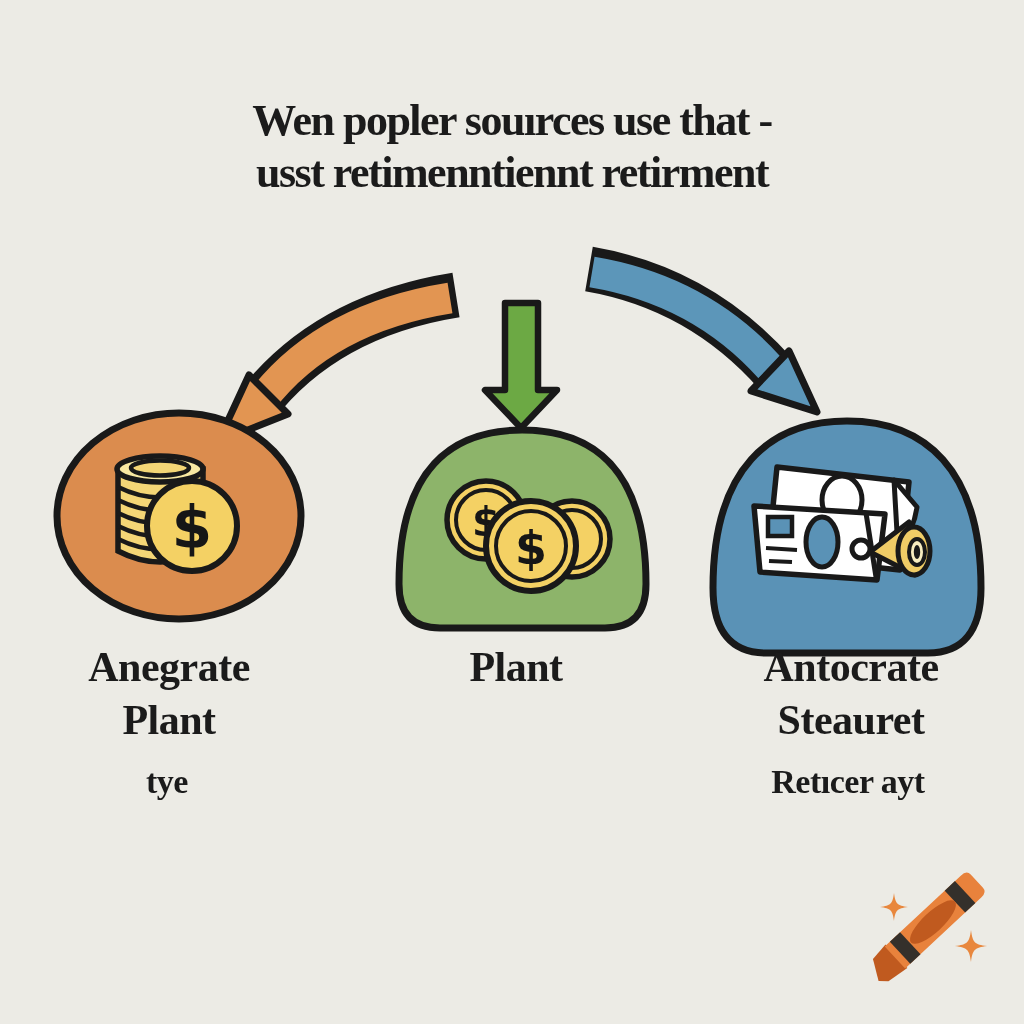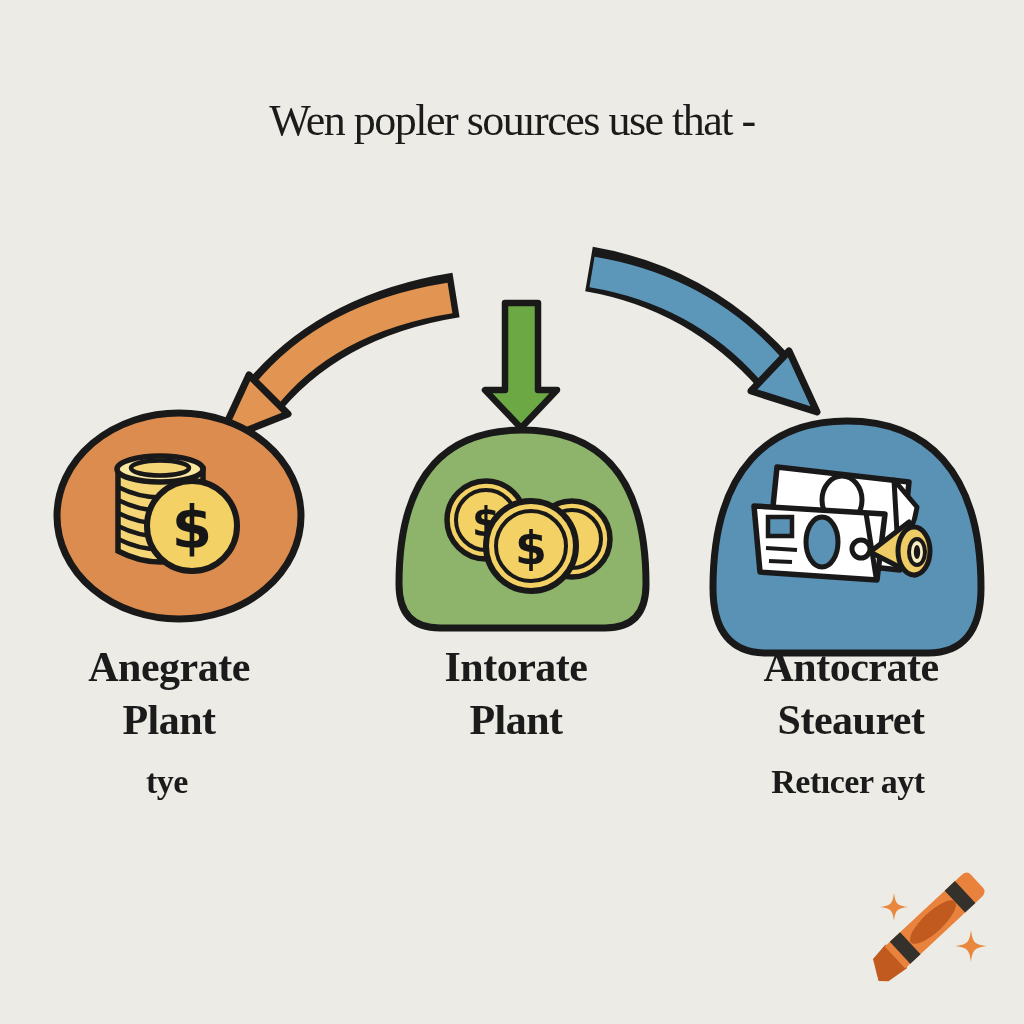--- a/index.html
+++ b/index.html
@@ -3,21 +3,21 @@
 <meta charset="utf-8">
 <style>
   html,body{margin:0;padding:0;background:#ECEBE5;}
   .canvas{
     position:relative;width:1024px;height:1024px;background:#ECEBE5;
     overflow:hidden;font-family:"Liberation Serif",serif;color:#1B1B1B;
   }
   svg.art{position:absolute;left:0;top:0;}
   .title{
     position:absolute;top:95px;left:0;width:1024px;text-align:center;
-    font-weight:400;font-size:44px;line-height:52px;letter-spacing:-1.5px;
+    font-weight:700;font-size:44px;line-height:52px;letter-spacing:-1.5px;
   }
   .col-heading{
     position:absolute;top:641px;width:400px;text-align:center;
     font-weight:700;font-size:42px;line-height:53px;letter-spacing:-0.5px;
   }
   .col-sub{
     position:absolute;top:763px;width:440px;text-align:center;
     font-weight:700;font-size:34px;letter-spacing:-0.5px;
   }
   .h1{left:-31px}.h2{left:316px}.h3{left:651px}
@@ -112,28 +112,28 @@
       <rect x="37" y="-15" width="14" height="30" fill="#34302B"></rect>
       <rect x="112" y="-15" width="14" height="30" fill="#34302B"></rect>
       <ellipse cx="82" cy="0" rx="30" ry="10" fill="#C05A1F"></ellipse>
     </g>
     <path transform="translate(894,907)" d="M0,-14 C1.5,-3 3,-1.5 14,0 C3,1.5 1.5,3 0,14 C-1.5,3 -3,1.5 -14,0 C-3,-1.5 -1.5,-3 0,-14 Z" fill="#E8873D"></path>
     <path transform="translate(971,946) scale(1.15)" d="M0,-14 C1.5,-3 3,-1.5 14,0 C3,1.5 1.5,3 0,14 C-1.5,3 -3,1.5 -14,0 C-3,-1.5 -1.5,-3 0,-14 Z" fill="#E8873D"></path>
   </svg>
 
   <div class="title">
     <div>Wen popler souırces use that -</div>
+    <div>usst retimenntiennt retirment</div>
   </div>
 
   <div class="col-heading h1">
     <div>Anegrate</div>
     <div>Plant</div>
   </div>
   <div class="col-heading h2">
-    <div>Intorate</div>
     <div>Plant</div>
   </div>
   <div class="col-heading h3">
     <div>Antocrate</div>
     <div>Steauret</div>
   </div>
 
   <div class="col-sub s1">tye</div>
   <div class="col-sub s3">Retıcer ayt</div>
 

